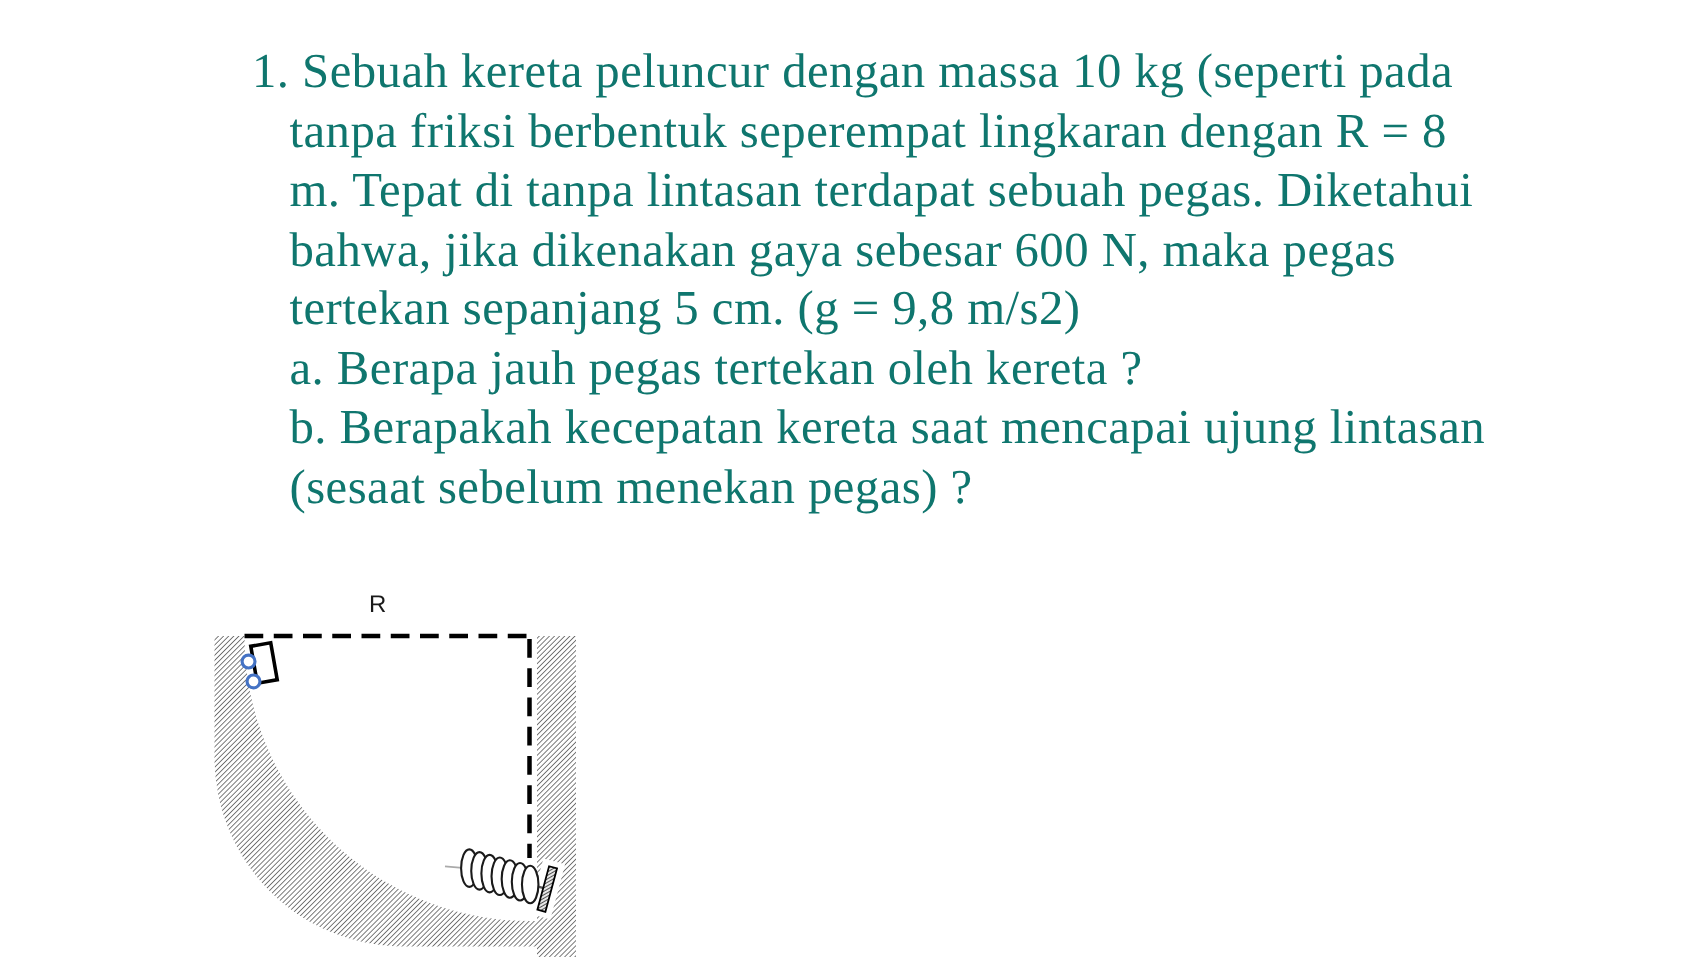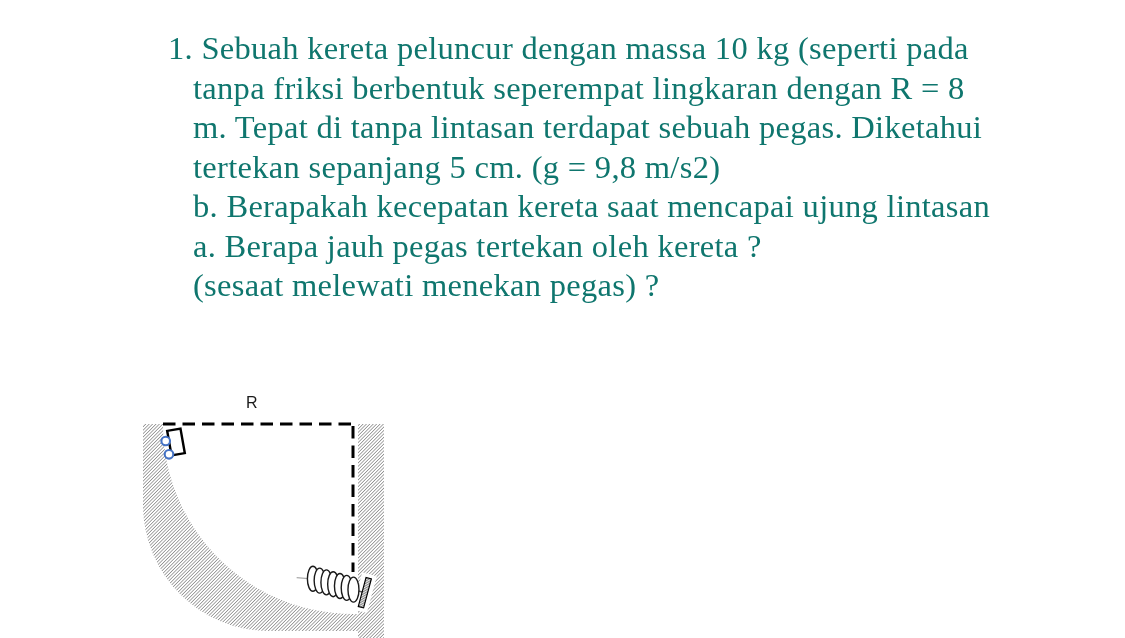--- a/index.html
+++ b/index.html
@@ -46,24 +46,25 @@
 </style>
 </head>
 <body>
 
 <div class="page">
 
   <div class="problem">
     <div class="line">1. Sebuah kereta peluncur dengan massa 10 kg (seperti pada</div>
     <div class="line cont">tanpa friksi berbentuk seperempat lingkaran dengan R = 8</div>
     <div class="line cont">m. Tepat di tanpa lintasan terdapat sebuah pegas. Diketahui</div>
+    <div class="line cont">bahwa, jika dikenakan gaya sebesar 600 N, maka pegas</div>
     <div class="line cont">tertekan sepanjang 5 cm. (g = 9,8 m/s2)</div>
+    <div class="line cont">a. Berapa jauh pegas tertekan oleh kereta ?</div>
     <div class="line cont">b. Berapakah kecepatan kereta saat mencapai ujung lintasan</div>
-    <div class="line cont">a. Berapa jauh pegas tertekan oleh kereta ?</div>
-    <div class="line cont">(sesaat melewati menekan pegas) ?</div>
+    <div class="line cont">(sesaat sebelum menekan pegas) ?</div>
   </div>
 
   <div class="figure">
     <svg width="245" height="247" viewBox="0 0 245 247" xmlns="http://www.w3.org/2000/svg">
       <defs>
         <pattern id="hatch" patternUnits="userSpaceOnUse" width="2.4" height="2.4" patternTransform="rotate(45)">
           <rect width="2.4" height="2.4" fill="#ffffff"></rect>
           <line x1="0" y1="0" x2="0" y2="2.4" stroke-width="1.1" stroke="#5f5f5f"></line>
         </pattern>
         <pattern id="hatchDark" patternUnits="userSpaceOnUse" width="2" height="2" patternTransform="rotate(45)">

